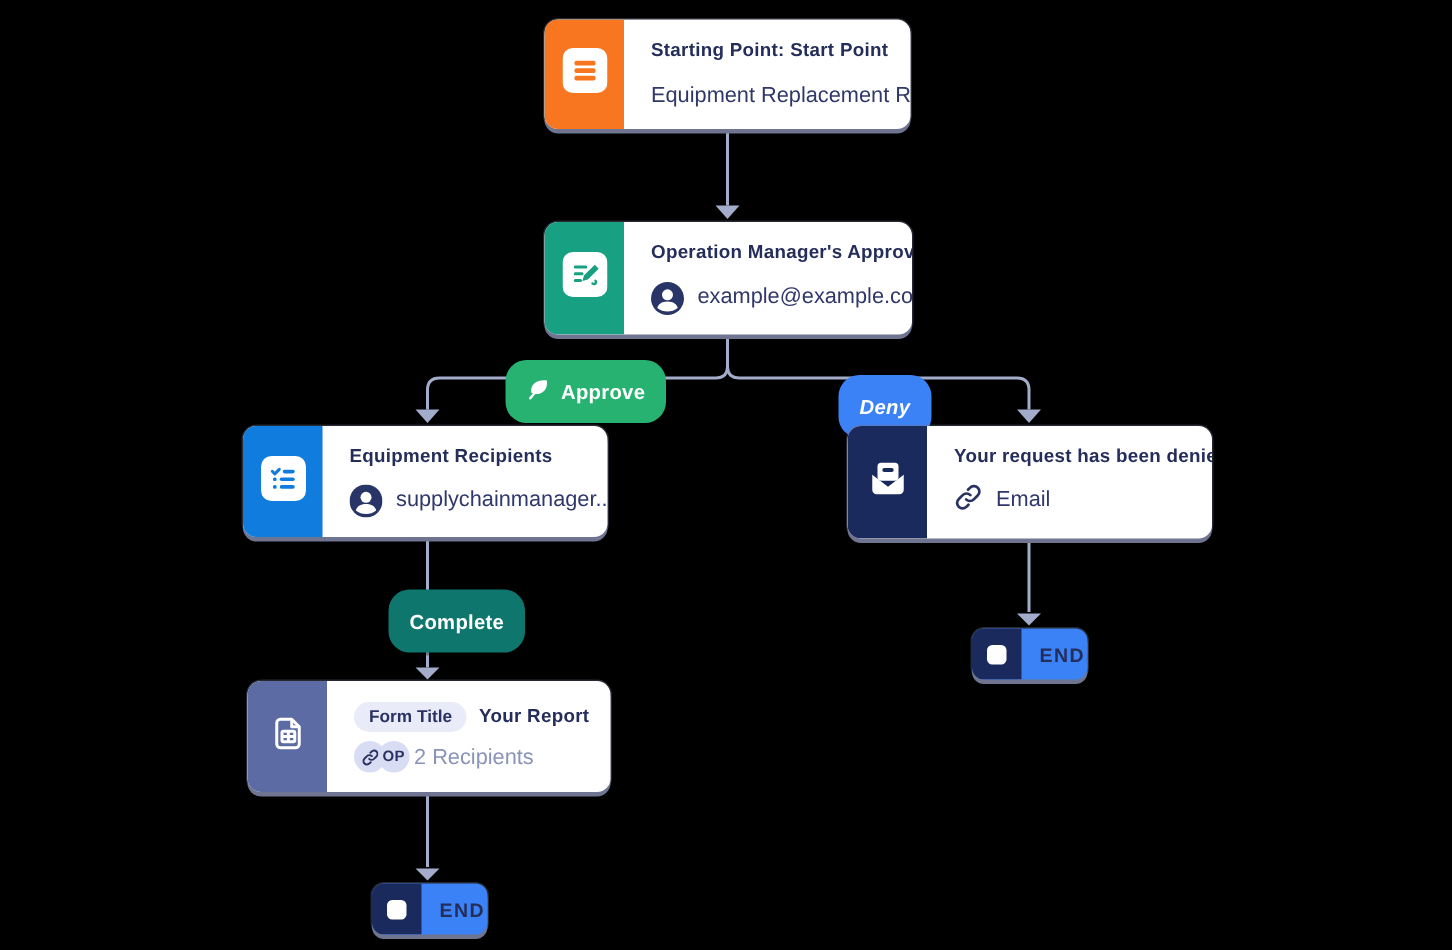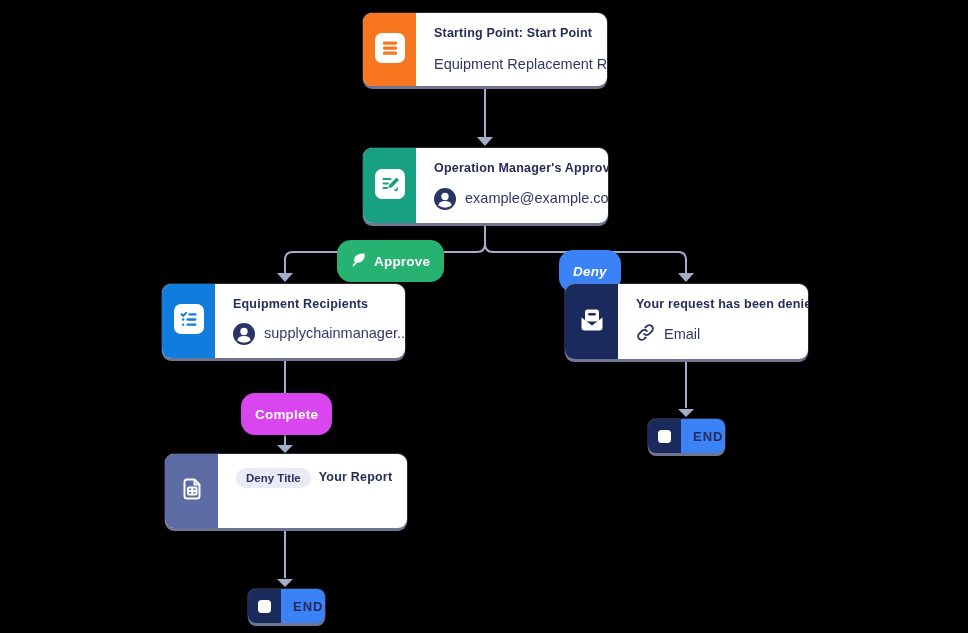--- a/index.html
+++ b/index.html
@@ -202,39 +202,51 @@
           <svg width="19" height="19" viewBox="0 0 24 24" fill="none" stroke="#2a3263" stroke-width="2.3" stroke-linecap="round">
             <path d="M10.2 13.8a4.6 4.6 0 0 0 6.5 0l3.2-3.2a4.6 4.6 0 1 0-6.5-6.5l-1.6 1.6"></path>
             <path d="M13.8 10.2a4.6 4.6 0 0 0-6.5 0l-3.2 3.2a4.6 4.6 0 1 0 6.5 6.5l1.6-1.6"></path>
           </svg>
         </span>
         <div class="subtitle">Email</div>
       </div>
     </div>
   </div>
 
-  <div class="pill" style="left: 241px; top: 393px; background-color: #d946ef;">
+  <div class="pill" style="left: 259px; top: 393px; background-color: #0f766e;">
     <span>Complete</span>
   </div>
 
   <div class="node" style="left:165px;top:454px;width:242px;height:74px;">
     <div class="accent" style="background-color: rgb(93, 107, 165);">
       <span>
         <svg width="30" height="30" viewBox="0 0 30 30" fill="none" stroke="#fff" stroke-width="2" stroke-linejoin="round">
           <path d="M10 5.5 h7.5 l5 5 V22 a2.5 2.5 0 0 1 -2.5 2.5 h-10 a2.5 2.5 0 0 1 -2.5 -2.5 V8 a2.5 2.5 0 0 1 2.5 -2.5 z"></path>
           <path d="M17.5 5.5 v5 h5"></path>
           <rect x="11" y="13.5" width="8.5" height="7" rx="1"></rect>
           <path d="M11 17 h8.5 M15.25 13.5 v7"></path>
         </svg>
       </span>
     </div>
     <div class="body">
       <div class="titlerow">
-        <span class="badge">Deny Title</span>
+        <span class="badge">Form Title</span>
         <span class="title">Your Report</span>
+      </div>
+      <div class="subrow" style="gap:0;">
+        <span class="chip">
+          <svg width="12" height="12" viewBox="0 0 24 24" fill="none" stroke="#2a3263" stroke-width="2.6" stroke-linecap="round">
+            <path d="M10.2 13.8a4.6 4.6 0 0 0 6.5 0l3.2-3.2a4.6 4.6 0 1 0-6.5-6.5l-1.6 1.6"></path>
+            <path d="M13.8 10.2a4.6 4.6 0 0 0-6.5 0l-3.2 3.2a4.6 4.6 0 1 0 6.5 6.5l1.6-1.6"></path>
+          </svg>
+        </span>
+        <span class="chip overlap">
+          <span class="chip-initials">OP</span>
+        </span>
+        <span class="recipients">2 Recipients</span>
       </div>
     </div>
   </div>
 
   <div class="end-node" style="left:648px;top:419px;width:77px;height:34px;">
     <div class="end-accent" style="background-color: rgb(27, 42, 92);">
       <div class="stop-square"></div>
     </div>
     <div class="end-label">END</div>
   </div>

